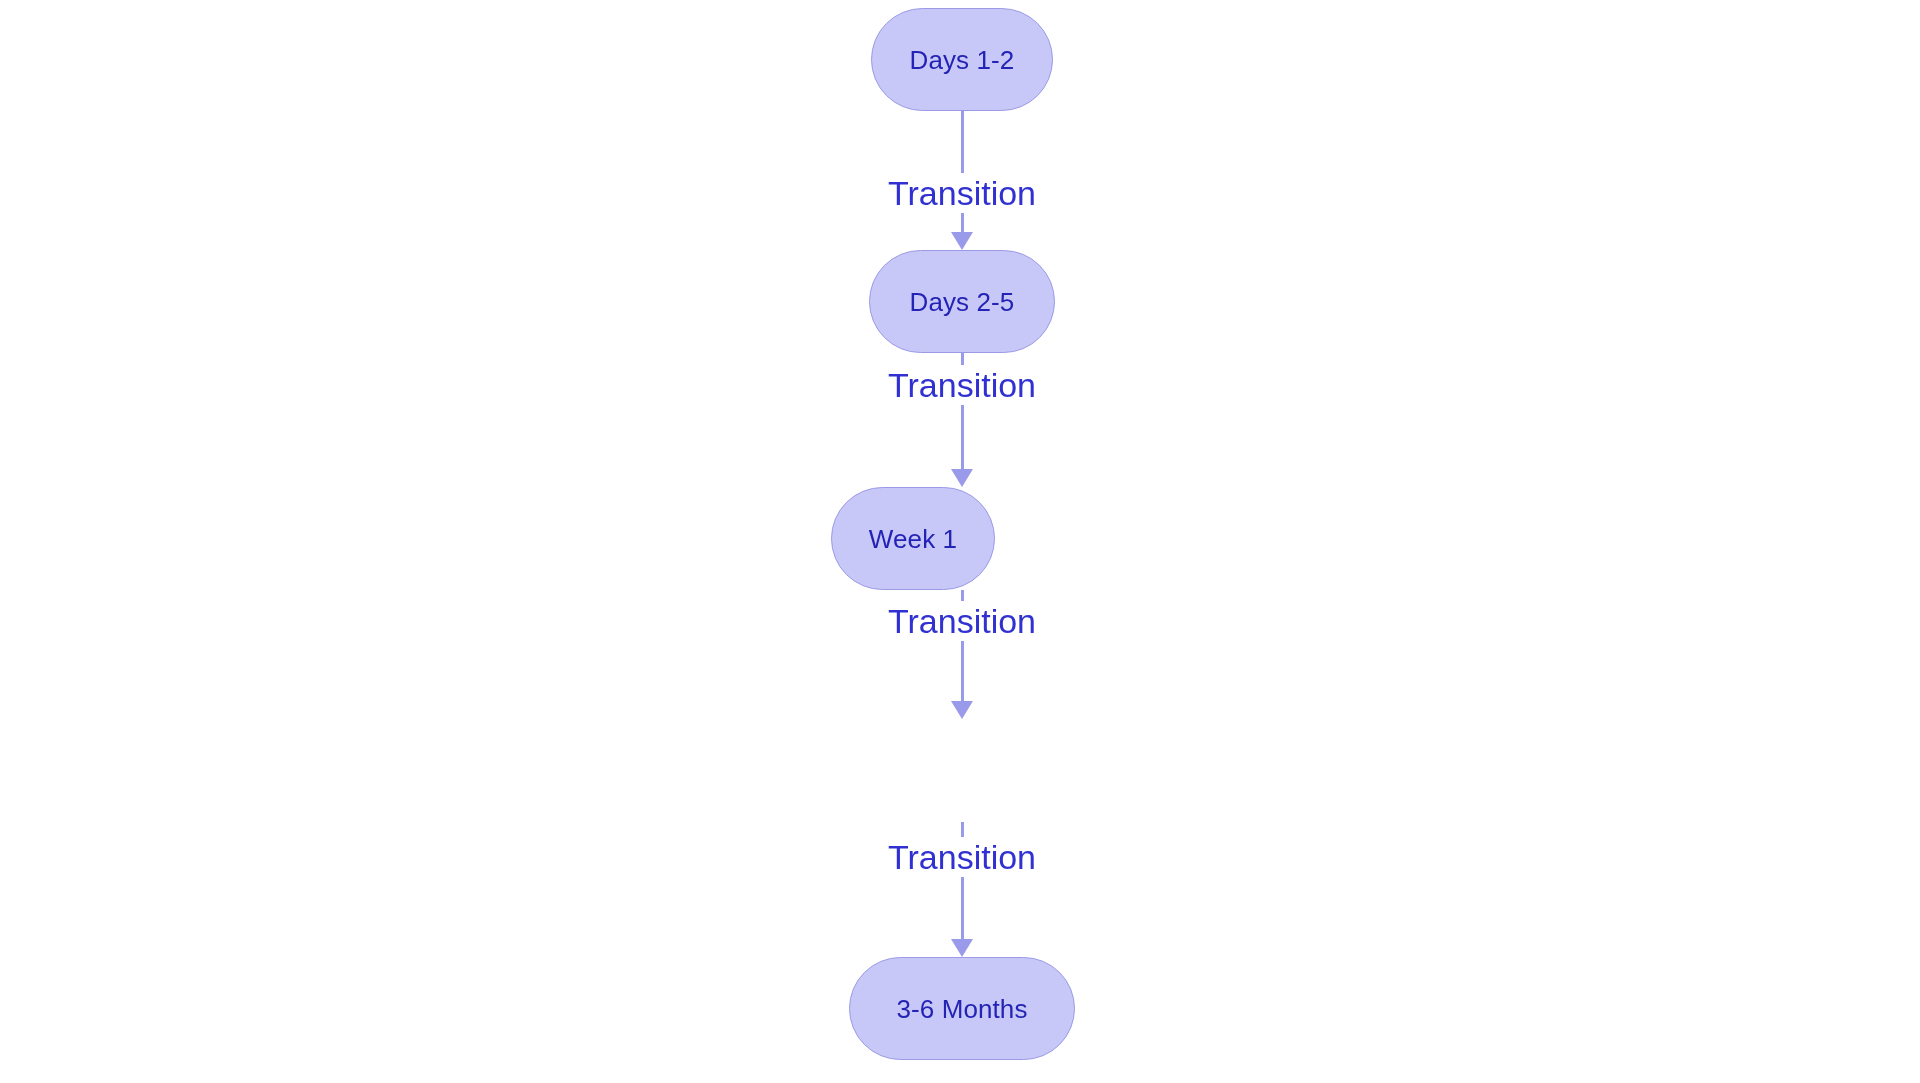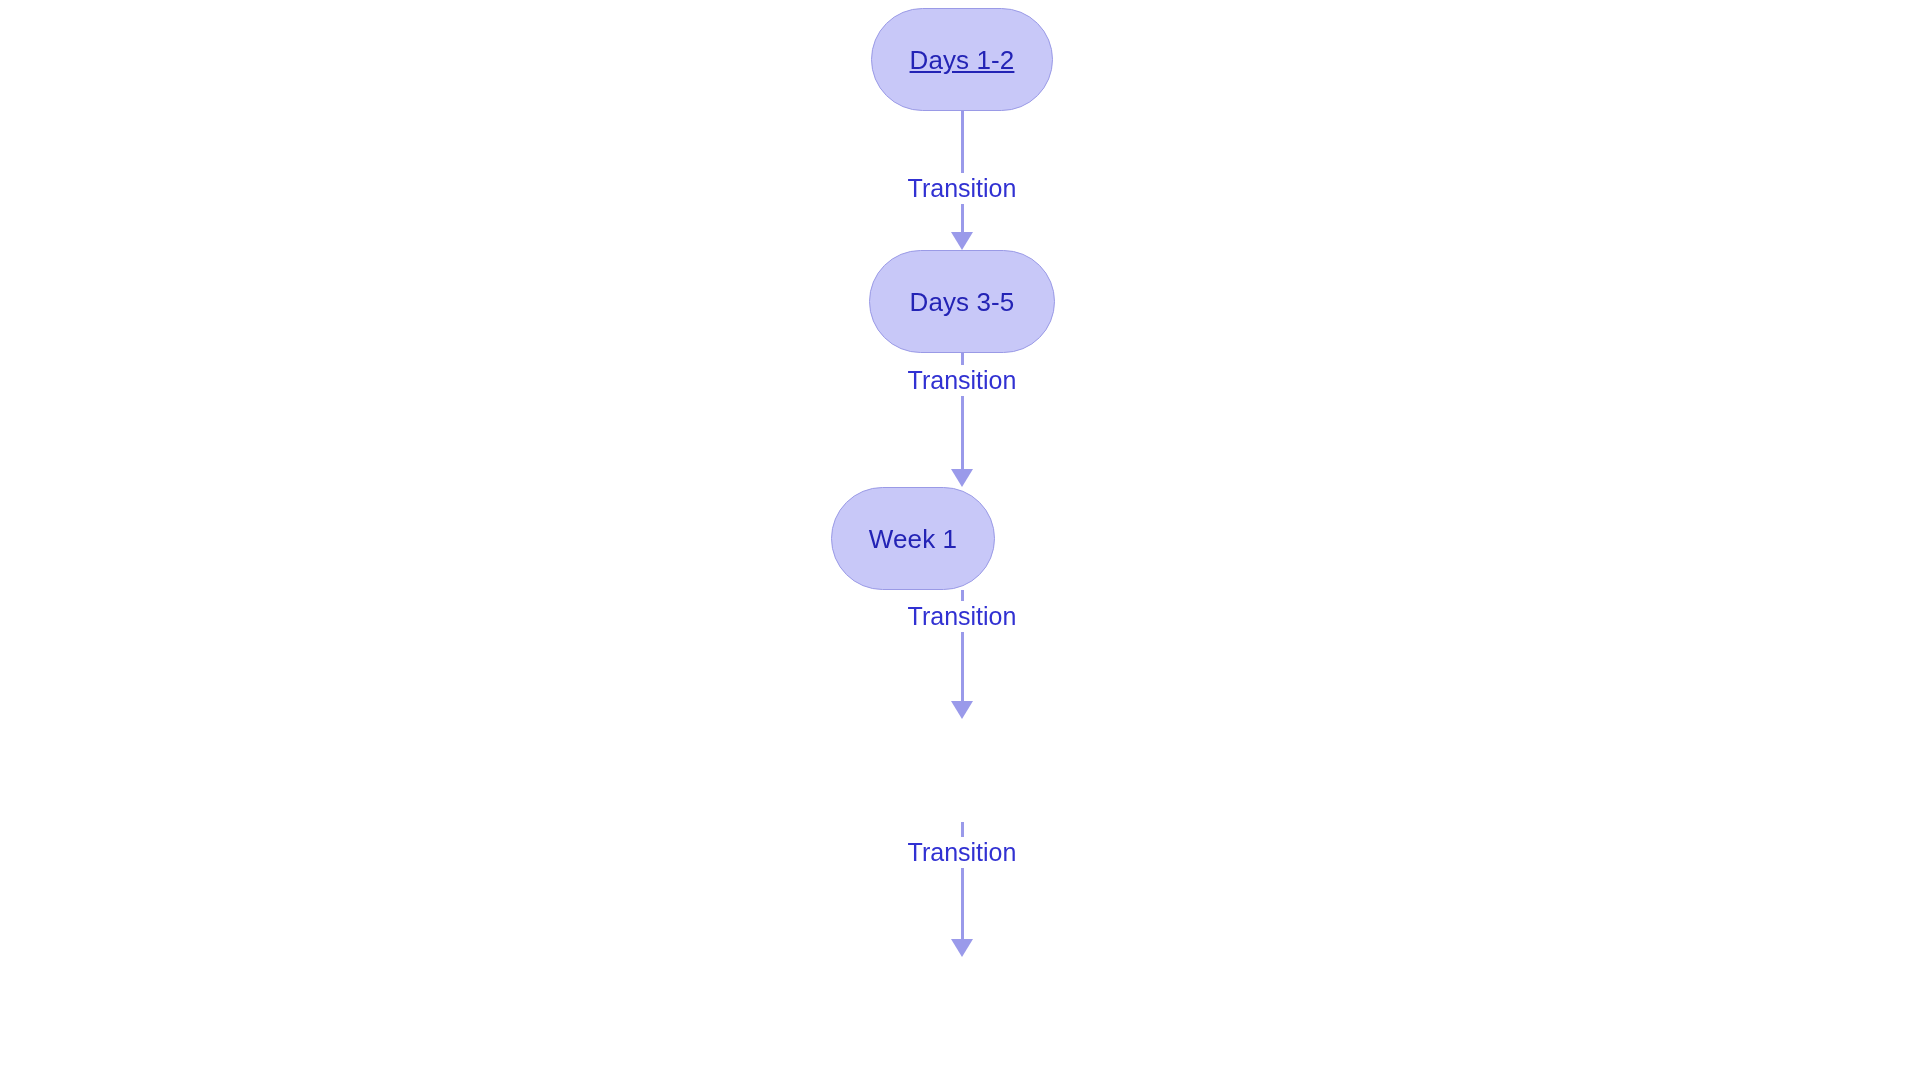--- a/index.html
+++ b/index.html
@@ -44,21 +44,21 @@
     letter-spacing: 0.1px;
     white-space: nowrap;
     user-select: none;
   }
   .node-label {
     display: block;
     line-height: 1;
     color: #2323b5;
   }
   
-  .node-0 { width: 182px; left: 871px;  top: 8px; text-decoration: underline;   }
+  .node-0 { width: 182px; left: 871px;  top: 8px;   }
   .node-1 { width: 186px; left: 869px;  top: 250px; }
   .node-2 { width: 164px; left: 831px;  top: 487px; }
   .node-3 { width: 167px; left: 879px;  top: 719px; }
   .node-4 { width: 226px; left: 849px;  top: 957px; }
 
   
   .connector {
     position: absolute;
     left: 958px;
     width: 8px;
@@ -94,21 +94,21 @@
   .conn-3 { top: 822px; height: 135px; }
   .conn-3 .stem { top: 0; height: 117px; }
   .conn-3 .arrowhead { top: 117px; }
 
   
   .edge-label {
     position: absolute;
     width: 300px;
     text-align: center;
     color: #3131d2;
-    font-size: 25px;
+    font-size: 34px;
     line-height: 1;
     background: #ffffff;
     padding: 3px 0;
     white-space: nowrap;
     user-select: none;
   }
   .lab-0 { left: 812px; top: 173px; }
   .lab-1 { left: 812px; top: 365px; }
   .lab-2 { left: 812px; top: 601px; }
   .lab-3 { left: 812px; top: 837px; }
@@ -123,21 +123,21 @@
       <span class="node-label">Days 1-2</span>
     </div>
 
     <div class="connector conn-0">
       <div class="stem"></div>
       <div class="arrowhead"></div>
     </div>
     <div class="edge-label lab-0">Transition</div>
 
     <div class="node node-1">
-      <span class="node-label">Days 3-5</span>
+      <span class="node-label">Days 2-5</span>
     </div>
 
     <div class="connector conn-1">
       <div class="stem"></div>
       <div class="arrowhead"></div>
     </div>
     <div class="edge-label lab-1">Transition</div>
 
     <div class="node node-2">
       <span class="node-label">Week 1</span>
@@ -149,15 +149,18 @@
     </div>
     <div class="edge-label lab-2">Transition</div>
 
 
     <div class="connector conn-3">
       <div class="stem"></div>
       <div class="arrowhead"></div>
     </div>
     <div class="edge-label lab-3">Transition</div>
 
+    <div class="node node-4">
+      <span class="node-label">3-6 Months</span>
+    </div>
 
   </div>
 </div>
 
 </body></html>

